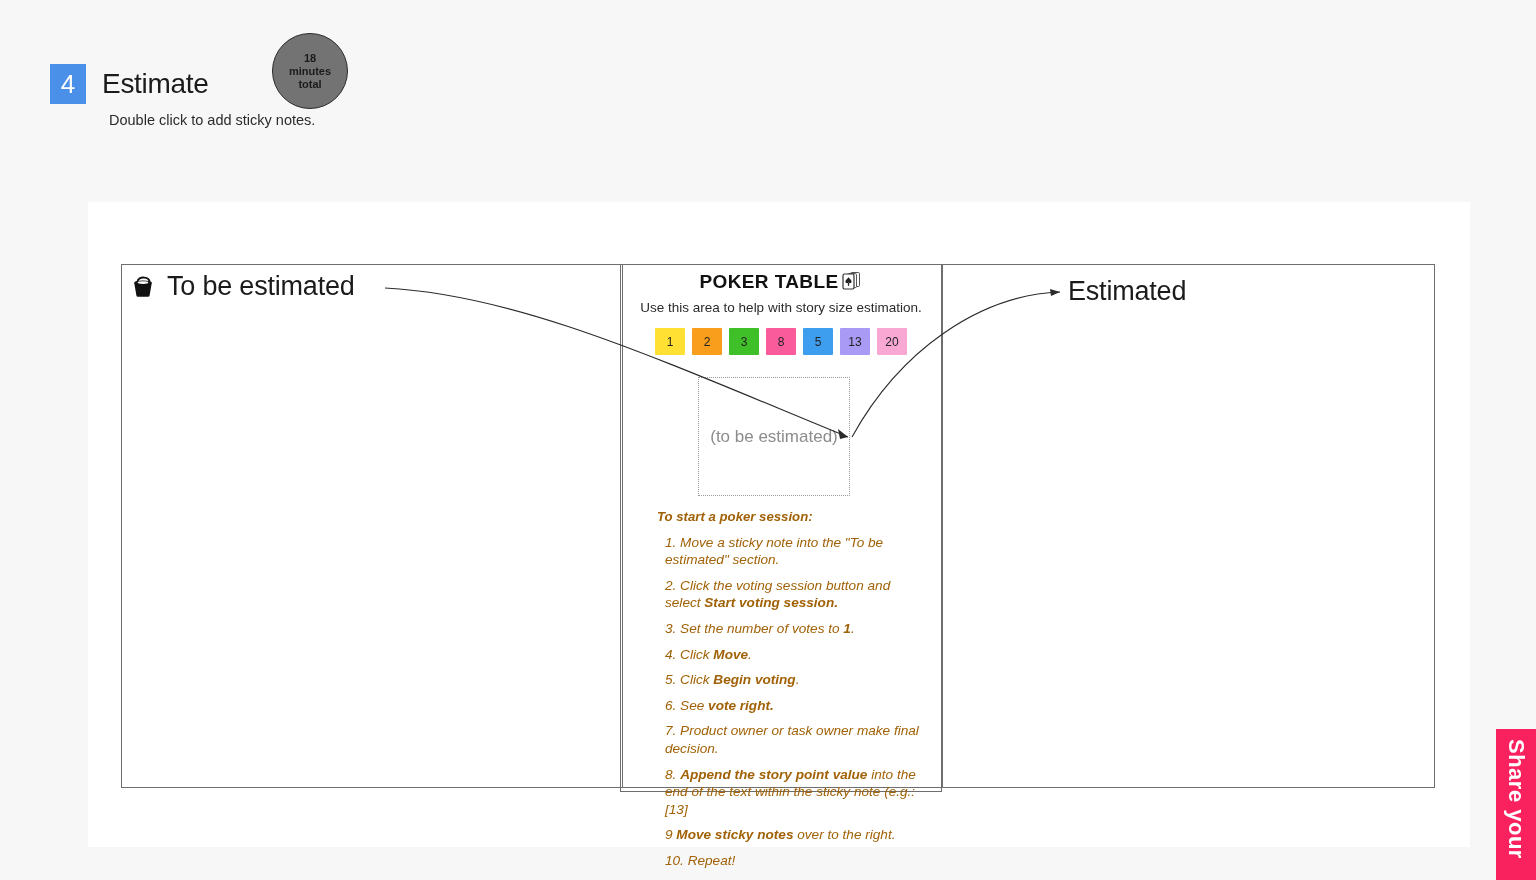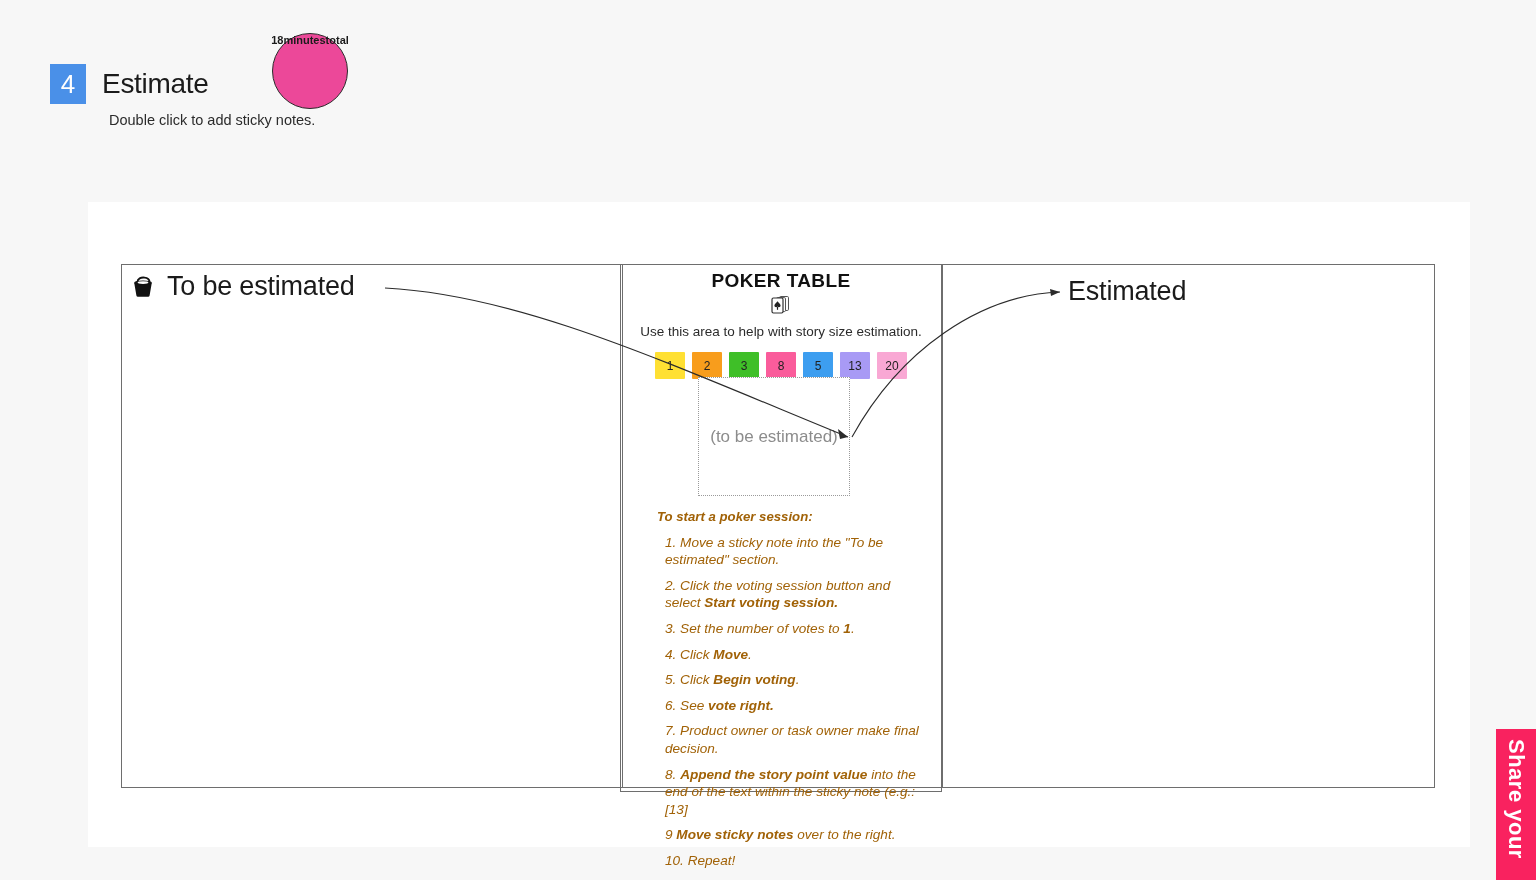--- a/index.html
+++ b/index.html
@@ -49,24 +49,24 @@
     letter-spacing: -0.3px;
   }
   #timer-circle {
     position: absolute;
     left: 272px;
     top: 33px;
     width: 74px; height: 74px;
     border: 1.5px solid #2b2b2b;
     border-radius: 50%;
     display: flex;
-    flex-direction: row;
-    align-items: flex-start;
-    justify-content: center;
-    background: #ec4899;
+    flex-direction: column;
+    align-items: center;
+    justify-content: center;
+    background: #737373;
   }
   #timer-circle span {
     font-size: 11px;
     font-weight: bold;
     line-height: 13px;
     color: #1b1b1b;
     text-align: center;
   }
   #subtitle {
     position: absolute;
@@ -152,21 +152,20 @@
     left: 622px;
     top: 270px;
     width: 318px;
     text-align: center;
   }
   #poker-title-row {
     display: flex;
     align-items: center;
     justify-content: center;
     gap: 2px;
-    flex-direction: column;
   }
   #poker-title {
     font-size: 19px;
     font-weight: bold;
     letter-spacing: 0.4px;
     color: #111;
   }
   .cards-icon { width: 22px; height: 24px; display: block; }
 
   #poker-sub {

